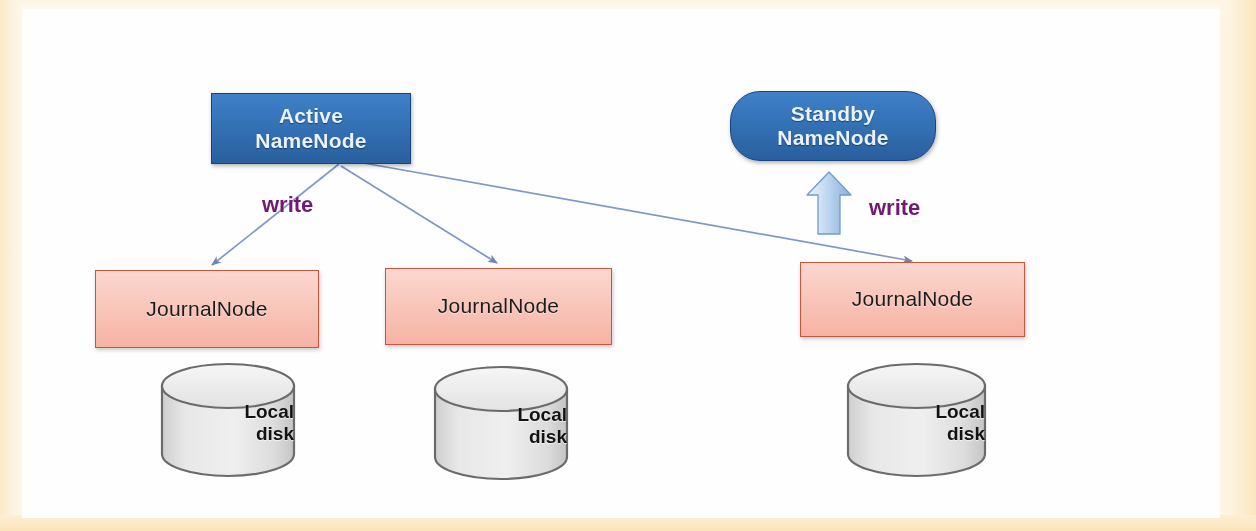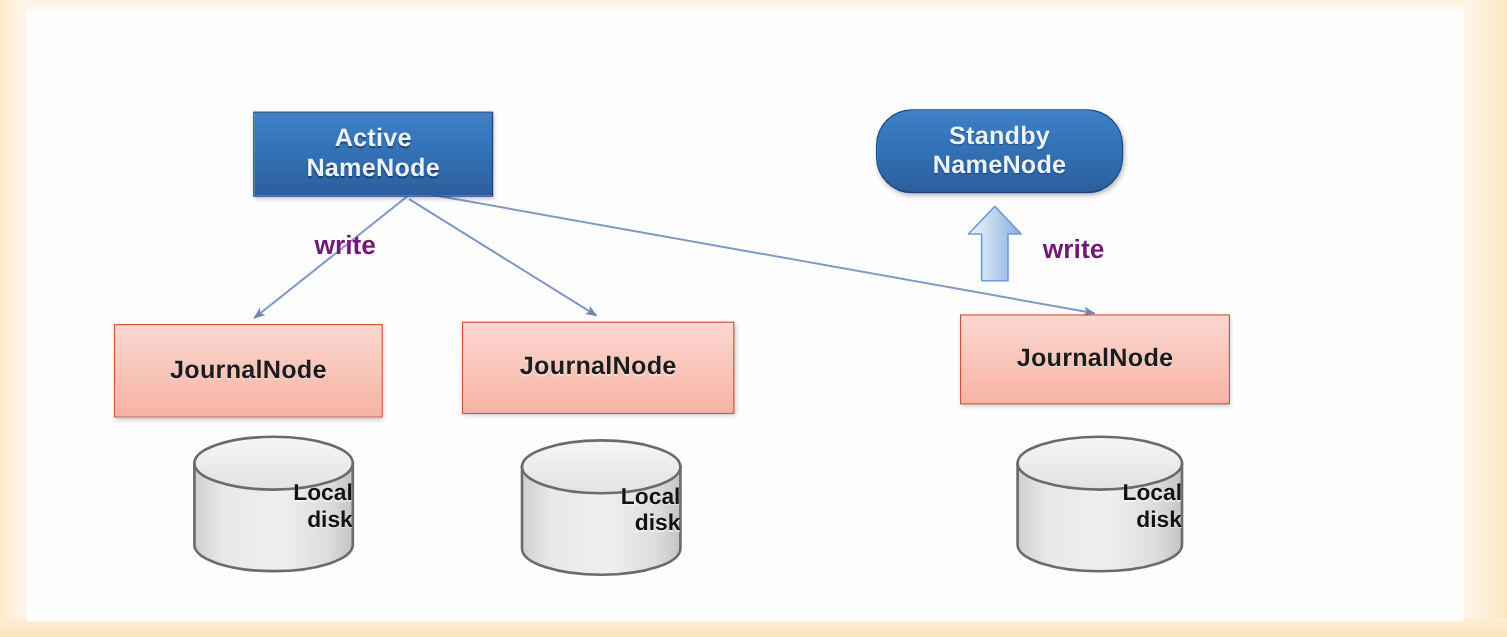--- a/index.html
+++ b/index.html
@@ -72,21 +72,21 @@
     font-weight: bold;
     letter-spacing: 0.2px;
     text-shadow: 0 1px 1px rgba(10,30,60,0.55);
     box-shadow: 1px 2px 4px rgba(0,0,0,0.30);
   }
   .journalnode {
     background: linear-gradient(to bottom, #fbd7cf 0%, #f9c7bc 45%, #f6b3a4 100%);
     border: 1px solid #c9553f;
     color: #1c1c1c;
     font-size: 21px;
-    font-weight: bold;
+    font-weight: normal;
     letter-spacing: 0.2px;
     text-shadow: 0 1px 1px rgba(255,255,255,0.55);
     box-shadow: 1px 2px 4px rgba(0,0,0,0.22);
   }
   .disk-label {
     position: absolute;
     left: 0;
     width: 100%;
     text-align: right;
     font-size: 19px;

